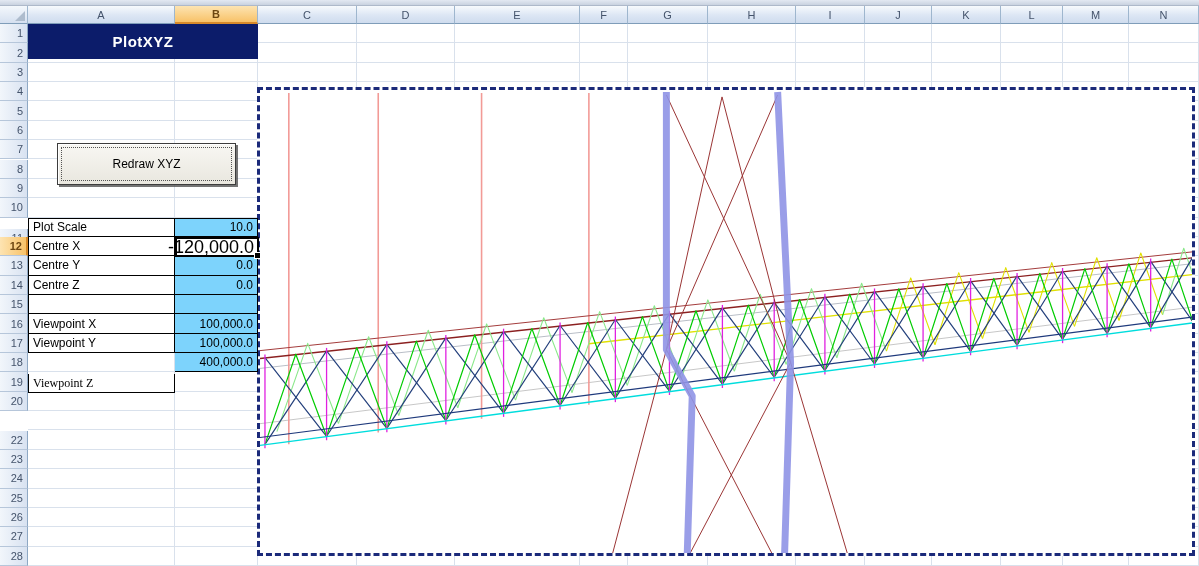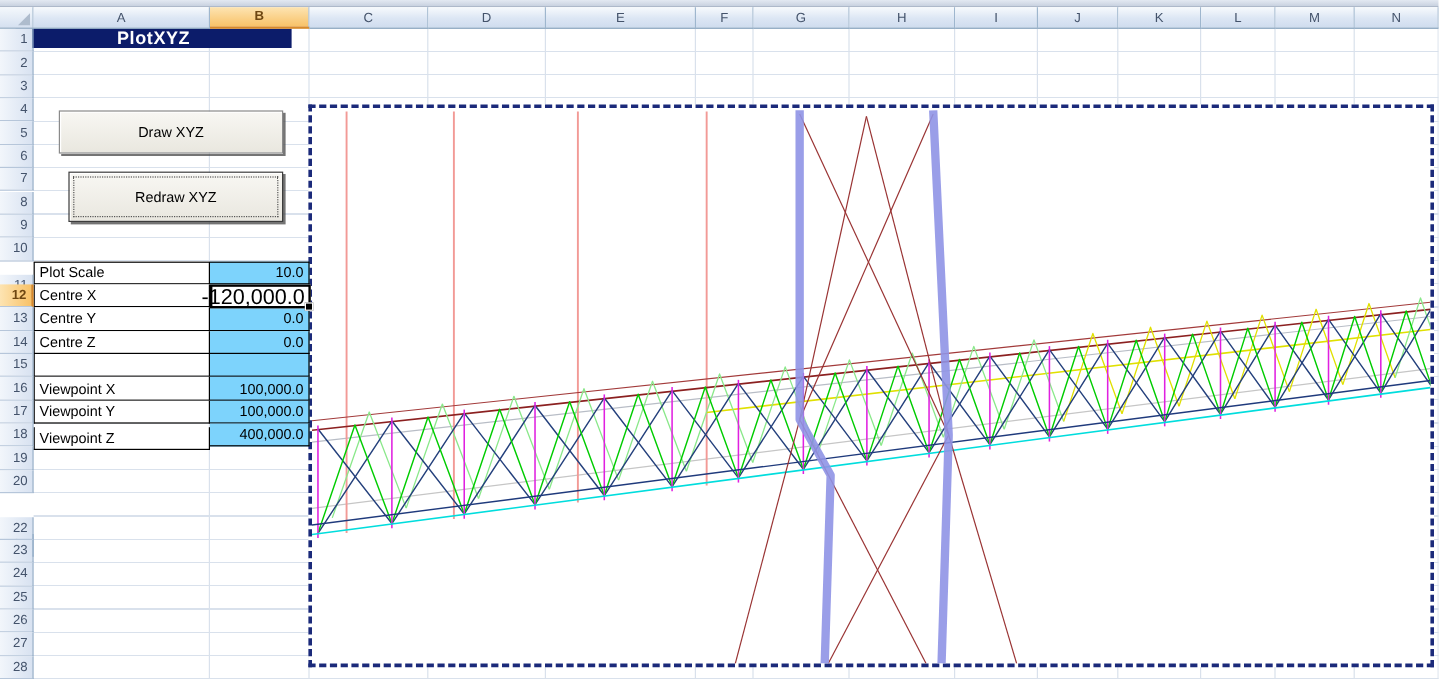--- a/index.html
+++ b/index.html
@@ -81,25 +81,22 @@
       <div class="vline" style="left: 679px;"></div>
       <div class="vline" style="left: 767px;"></div>
       <div class="vline" style="left: 836px;"></div>
       <div class="vline" style="left: 903px;"></div>
       <div class="vline" style="left: 972px;"></div>
       <div class="vline" style="left: 1034px;"></div>
       <div class="vline" style="left: 1100px;"></div>
       <div class="vline" style="left: 1170px;"></div>
     </div>
 
-  <div class="title-cell" id="titleCell" style="left: 13px; top: 24px; width: 230px; height: 16px;">PlotXYZ</div>
-
-  <button class="xl-btn btn-draw">
-    <span>Draw XYZ</span>
-  </button>
+  <div class="title-cell" id="titleCell" style="left: 28px; top: 24px; width: 230px; height: 35px;">PlotXYZ</div>
+
   <button class="xl-btn btn-redraw">
     <span class="focus-ring">
       <span>Redraw XYZ</span>
     </span>
   </button>
 
   <div id="params">
       <div class="pcell lbl top" style="left: 28px; top: 217.571px; width: 147px; height: 19.3571px;">Plot Scale</div>
       <div class="pcell val top" style="left: 175px; top: 217.571px; width: 83px; height: 19.3571px;">10.0</div>
       <div class="pcell lbl" style="left: 28px; top: 236.929px; width: 147px; height: 19.3571px;">Centre X</div>
@@ -107,21 +104,21 @@
       <div class="pcell lbl" style="left: 28px; top: 256.286px; width: 147px; height: 19.3571px;">Centre Y</div>
       <div class="pcell val" style="left: 175px; top: 256.286px; width: 83px; height: 19.3571px;">0.0</div>
       <div class="pcell lbl" style="left: 28px; top: 275.643px; width: 147px; height: 19.3571px;">Centre Z</div>
       <div class="pcell val" style="left: 175px; top: 275.643px; width: 83px; height: 19.3571px;">0.0</div>
       <div class="pcell lbl" style="left: 28px; top: 295px; width: 147px; height: 19.3571px;"></div>
       <div class="pcell val" style="left: 175px; top: 295px; width: 83px; height: 19.3571px;"></div>
       <div class="pcell lbl" style="left: 28px; top: 314.357px; width: 147px; height: 19.3571px;">Viewpoint X</div>
       <div class="pcell val" style="left: 175px; top: 314.357px; width: 83px; height: 19.3571px;">100,000.0</div>
       <div class="pcell lbl" style="left: 28px; top: 333.714px; width: 147px; height: 19.3571px;">Viewpoint Y</div>
       <div class="pcell val" style="left: 175px; top: 333.714px; width: 83px; height: 19.3571px;">100,000.0</div>
-      <div class="pcell lbl" style="left: 28px; top: 356px; width: 147px; height: 19.3571px;">Viewpoint Z</div>
+      <div class="pcell lbl" style="left: 28px; top: 374px; width: 147px; height: 19.3571px; font-family: Liberation Serif, serif;">Viewpoint Z</div>
       <div class="pcell val" style="left: 175px; top: 353.071px; width: 83px; height: 19.3571px;">400,000.0</div>
     </div>
 
   <div class="active-cell" id="activeCell" style="left: 175px; top: 236.929px; width: 84px; height: 20.3571px;">
     <span>-120,000.0</span>
     <div class="fill-handle"></div>
   </div>
 
   <div class="chart">
     <svg id="plot" viewBox="257 87 938 469" preserveAspectRatio="none">

